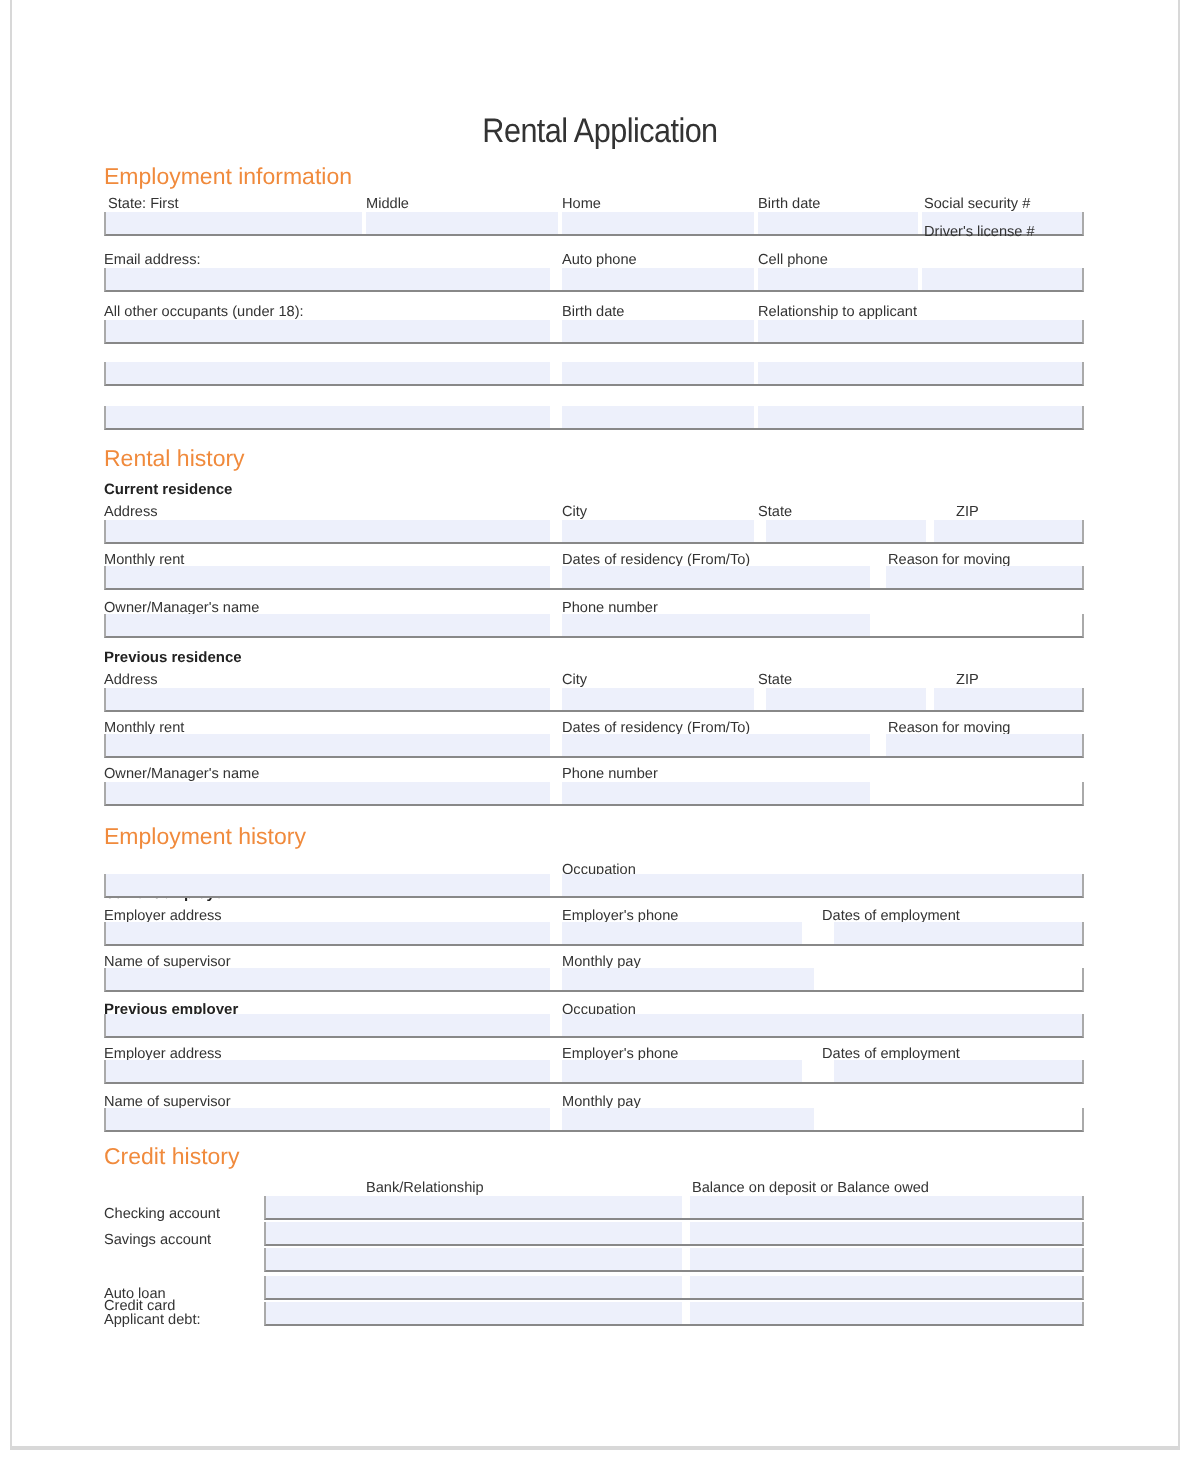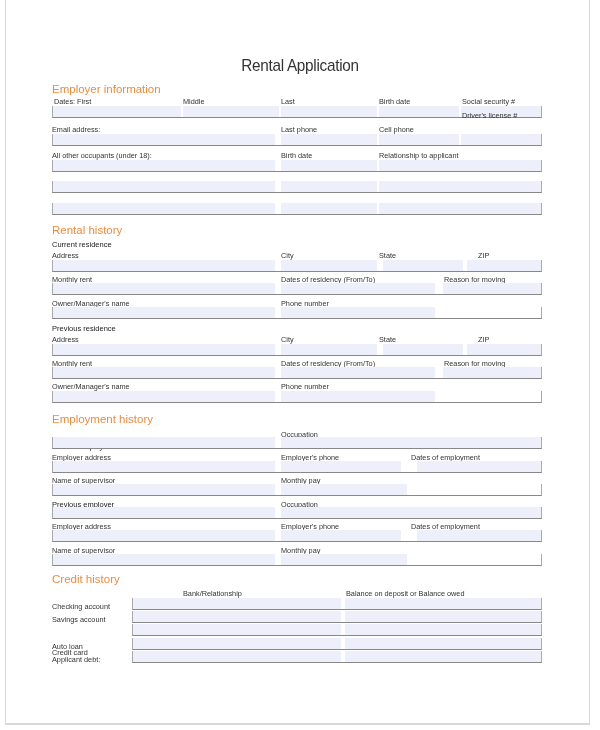--- a/index.html
+++ b/index.html
@@ -3,48 +3,48 @@
 <meta charset="utf-8">
 <style>
   html, body { margin:0; padding:0; }
   body { width:600px; height:730px; background:#ffffff; position:relative; overflow:hidden;
          font-family:"Liberation Sans", sans-serif; color:#333; }
   .page { position:absolute; left:5px; top:0; width:585px; height:725px; background:#fff;
           border-left:1px solid #d8d8d8; border-right:1px solid #d8d8d8; border-bottom:2px solid #d8d8d8; box-sizing:border-box; }
   .title { position:absolute; left:0; width:600px; top:56px; text-align:center; font-size:17px; color:#333;
            font-family:"Liberation Sans Narrow","Liberation Sans", sans-serif; letter-spacing:-0.3px; transform:scaleX(0.9); }
   .section { position:absolute; left:52px; font-size:11.5px; color:#f08a3c; }
-  .sub { position:absolute; left:52px; font-size:7.5px; font-weight:normal; color:#222;text-align:right; }
+  .sub { position:absolute; left:52px; font-size:7.5px; font-weight:bold; color:#222;text-align:right; }
   .lbl { position:absolute; font-size:7.3px; color:#333; white-space:nowrap; }
   .row { position:absolute; left:52px; width:490px; height:12px; border-bottom:1px solid #888;
          border-left:1px solid #aaa; border-right:1px solid #aaa; box-sizing:border-box; }
   .fld { position:absolute; top:0; height:11px; background:#edf0fb; }
   .clbl { position:absolute; font-size:7.3px; color:#333; left:52px; }
 </style>
 </head>
 <body>
 
 <div class="page"></div>
 <div class="title">Rental Application</div>
 
-<div class="section" style="top:83px">Employer information</div>
-<div class="lbl" style="left:54px;top:97px">Dates: First</div>
+<div class="section" style="top:83px">Employment information</div>
+<div class="lbl" style="left:54px;top:97px">State: First</div>
 <div class="lbl" style="left:183px;top:97px">Middle</div>
-<div class="lbl" style="left:281px;top:97px">Last</div>
+<div class="lbl" style="left:281px;top:97px">Home</div>
 <div class="lbl" style="left:379px;top:97px">Birth date</div>
 <div class="lbl" style="left:462px;top:97px">Social security #</div>
 <div class="row" style="top:106px">
   <div class="fld" style="left:0;width:128px"></div>
   <div class="fld" style="left:130px;width:96px"></div>
   <div class="fld" style="left:228px;width:96px"></div>
   <div class="fld" style="left:326px;width:80px"></div>
   <div class="fld" style="left:408px;width:80px"></div>
 </div>
 <div class="lbl" style="left:52px;top:125px">Email address:</div>
-<div class="lbl" style="left:281px;top:125px">Last phone</div>
+<div class="lbl" style="left:281px;top:125px">Auto phone</div>
 <div class="lbl" style="left:379px;top:125px">Cell phone</div>
 <div class="lbl" style="left:462px;top:111px">Driver's license #</div>
 <div class="row" style="top:134px">
   <div class="fld" style="left:0;width:222px"></div>
   <div class="fld" style="left:228px;width:96px"></div>
   <div class="fld" style="left:326px;width:80px"></div>
   <div class="fld" style="left:408px;width:80px"></div>
 </div>
 <div class="lbl" style="left:52px;top:151px">All other occupants (under 18):</div>
 <div class="lbl" style="left:281px;top:151px">Birth date</div>

